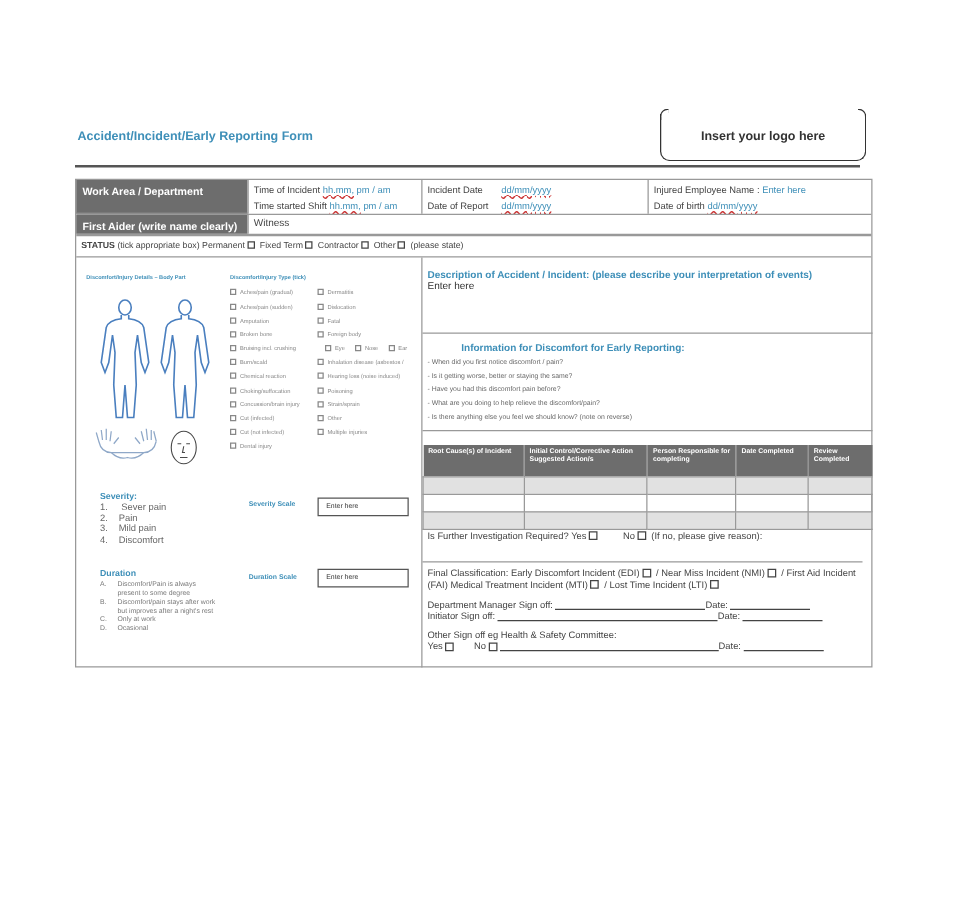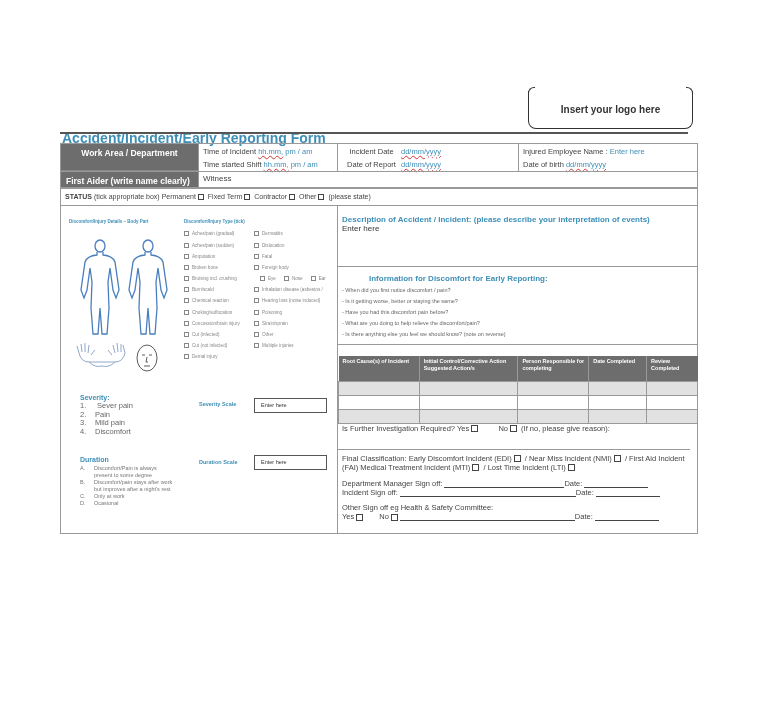--- a/index.html
+++ b/index.html
@@ -12,21 +12,21 @@
     display: flex; align-items: center; justify-content: center;
     font-size: 10px; color: #333; font-weight: bold;
   }
   .logo-box::before, .logo-box::after {
     content: ""; position: absolute; top: -4px; width: 6px; height: 8px; border-top: 1px solid #333;
   }
   .logo-box::before { left: -1px; border-left: 1px solid #333; border-top-left-radius: 6px; }
   .logo-box::after { right: -1px; border-right: 1px solid #333; border-top-right-radius: 6px; }
 
   .form-title {
-    position: absolute; left: 62px; top: 130px; font-size: 14px; font-weight: bold; color: #3e8fb8;
+    position: absolute; left: 62px; top: 104px; font-size: 10px; font-weight: bold; color: #3e8fb8;
   }
   .title-rule { position: absolute; left: 60px; top: 132px; width: 628px; height: 2px; background: #555; }
 
   .form { position: absolute; left: 60px; top: 143px; width: 638px; height: 391px; border: 1px solid #999; font-size: 7.5px; }
 
   
   .hdr-row { position: absolute; left: 0; width: 636px; border-bottom: 1px solid #999; }
   .hdr-row1 { top: 0; height: 27px; }
   .hdr-row3 { top: 44px; height: 18px; }
   .cell { position: absolute; top: 0; height: 100%; }
@@ -82,21 +82,21 @@
 
 <div class="logo-box">
   <span>Insert your logo here</span>
 </div>
 
 <div class="form-title">Accident/Incident/Early Reporting Form</div>
 <div class="title-rule"></div>
 
 <div class="form">
 
-  <div class="hdr-row hdr-row1" style="border-bottom:none;text-align:center;">
+  <div class="hdr-row hdr-row1" style="border-bottom:none;">
     <div class="cell dark" style="left:0; width:137px; height:27px; border-bottom:1px solid #888;">
       <span>Work Area / Department</span>
     </div>
     <div class="cell vline" style="left:137px; width:139px; padding:1px 4px;">
       <div class="line">
         <span>Time of Incident</span>&nbsp;<span class="red-u">hh.mm,</span>&nbsp;<span class="blue">pm / am</span>
       </div>
       <div class="line">
         <span>Time started Shift</span>&nbsp;<span class="red-u">hh.mm,</span>&nbsp;<span class="blue">pm / am</span>
       </div>
@@ -370,21 +370,21 @@
       <span>/ Lost Time Incident (LTI)</span><span class="cb-big"></span>
     </div>
 
     <div class="signoff" style="top:272px;">
       <span>Department Manager Sign off:</span>&nbsp;
       <span class="uline" style="width:120px;"></span>
       <span>Date:</span>&nbsp;
       <span class="uline" style="width:64px;"></span>
     </div>
     <div class="signoff" style="top:281px;">
-      <span>Incident Sign off:</span>&nbsp;
+      <span>Initiator Sign off:</span>&nbsp;
       <span class="uline" style="width:176px;"></span>
       <span>Date:</span>&nbsp;
       <span class="uline" style="width:64px;"></span>
     </div>
     <div class="signoff" style="top:296px;">
       <span>Other Sign off eg Health &amp; Safety Committee:</span>
     </div>
     <div class="signoff" style="top:305px;">
       <span>Yes</span><span class="cb-big"></span>
       <span class="sp"></span>

